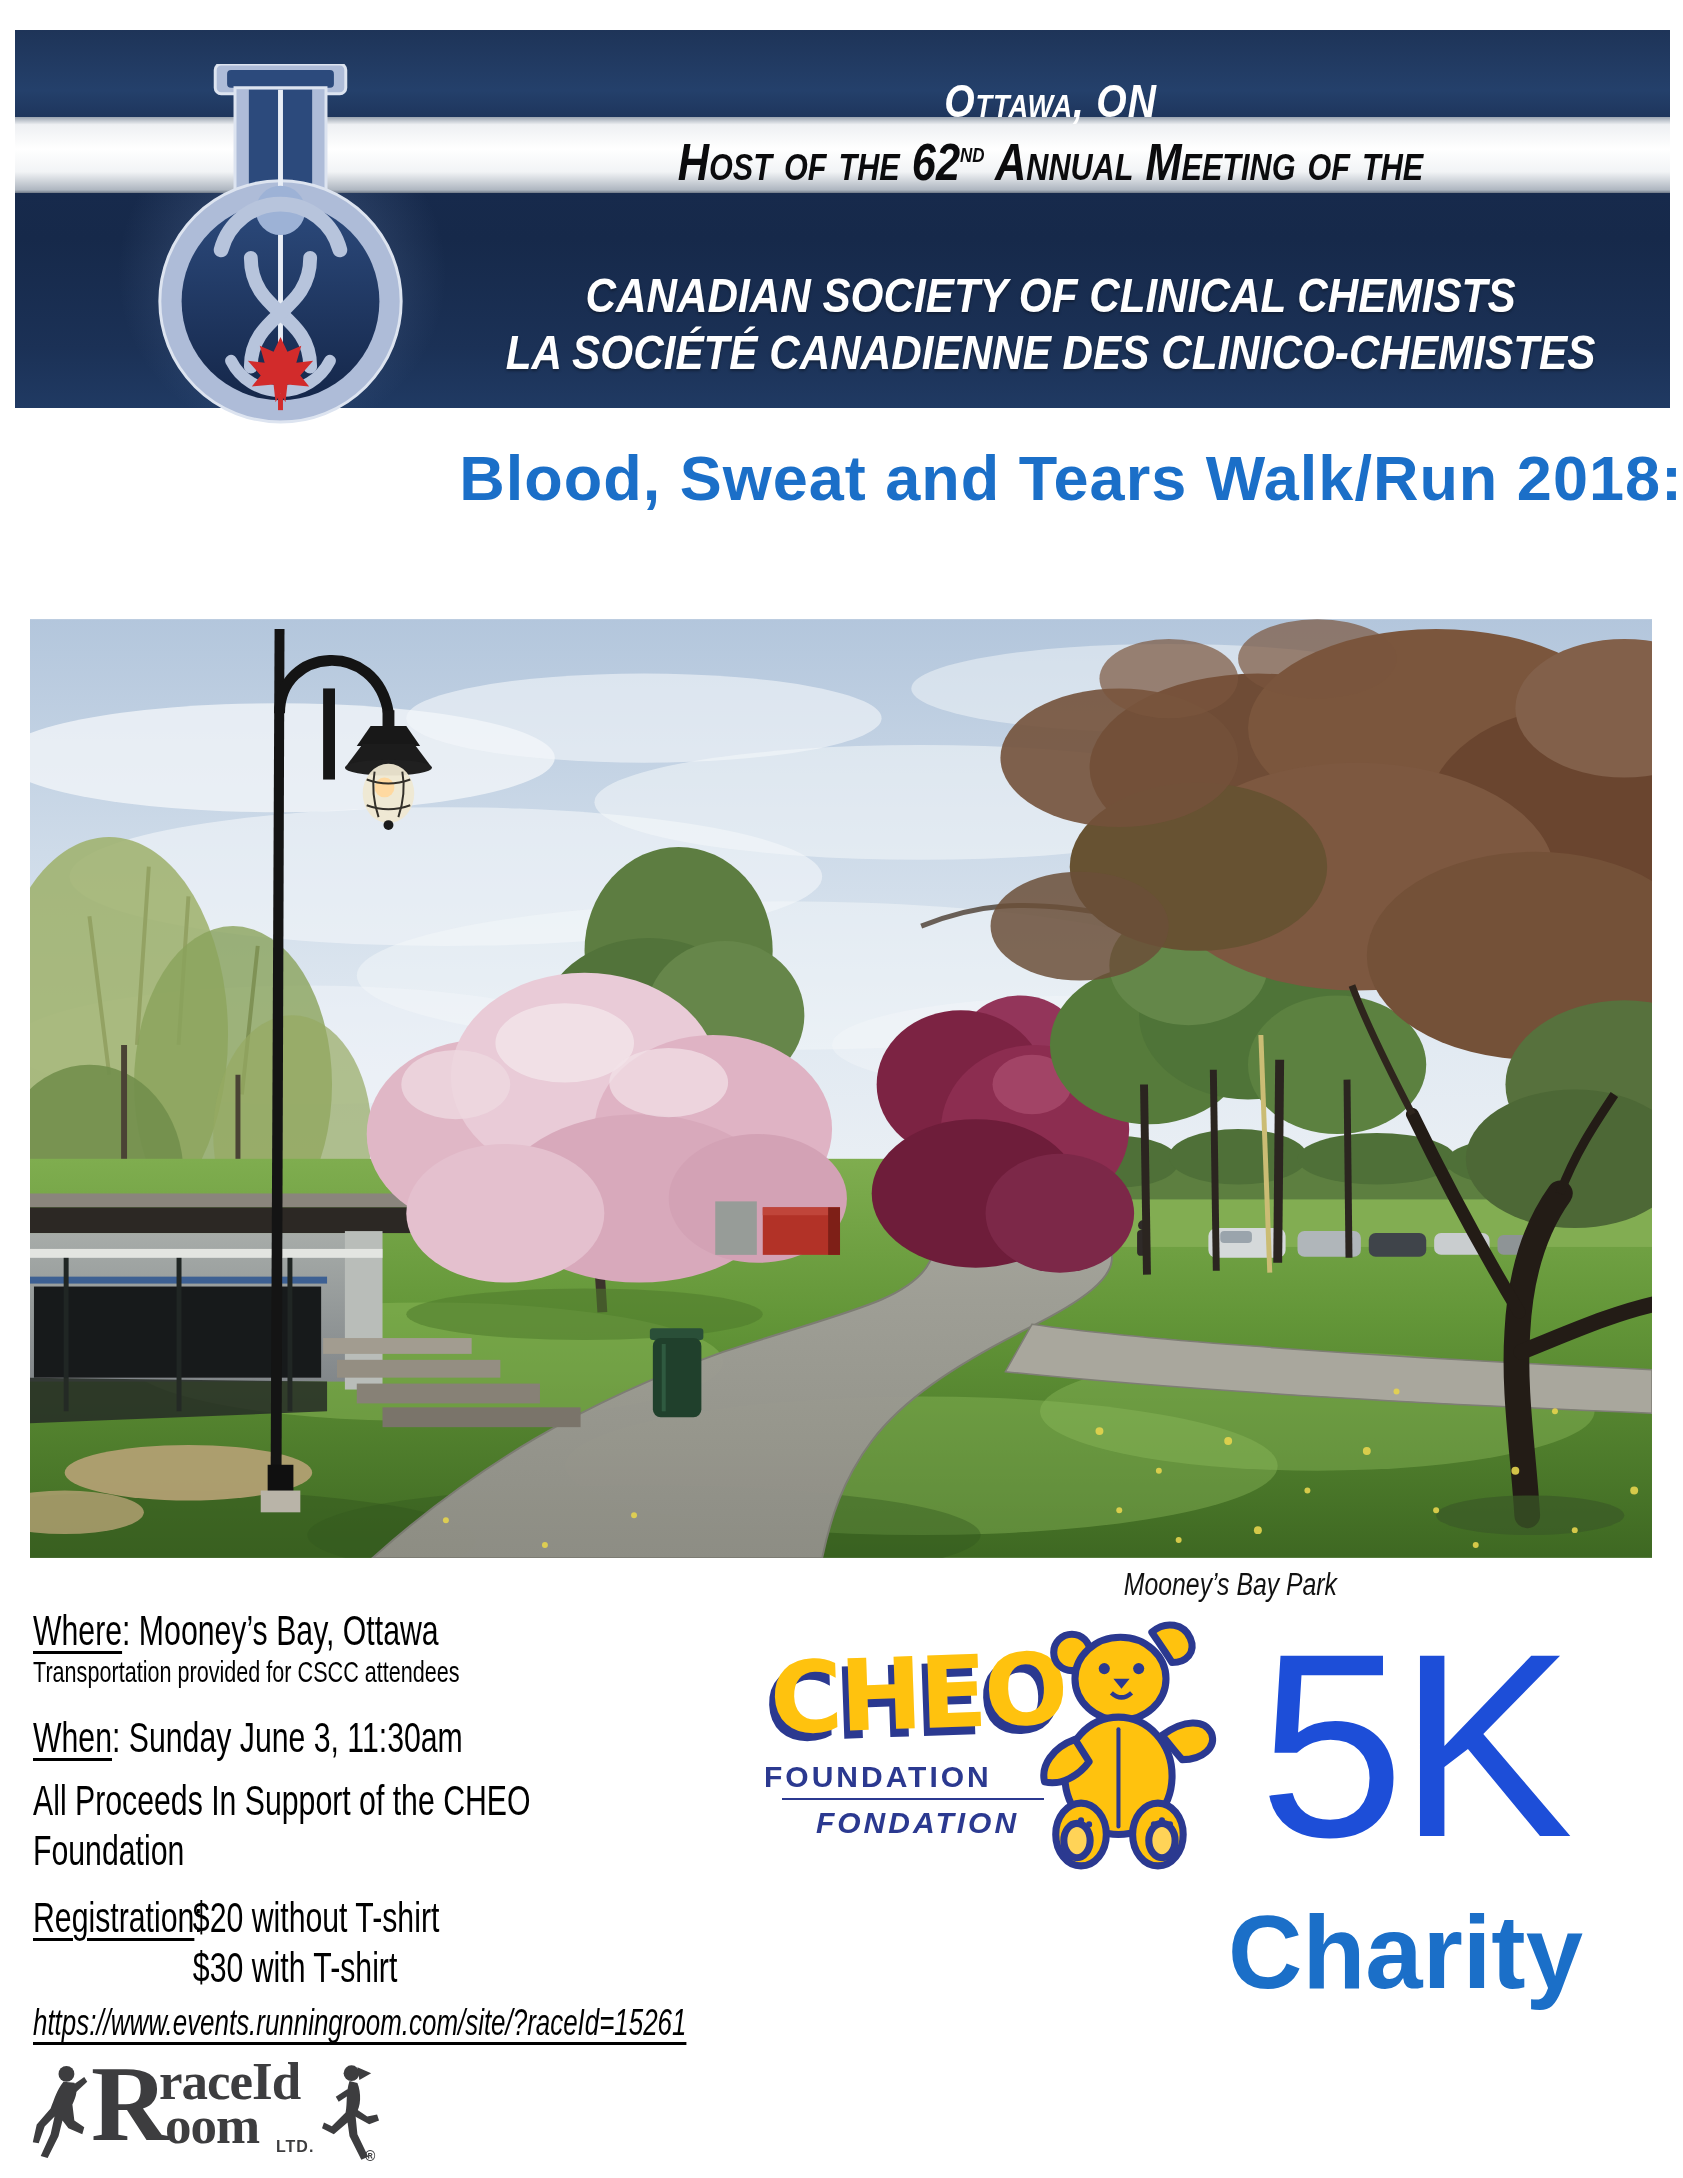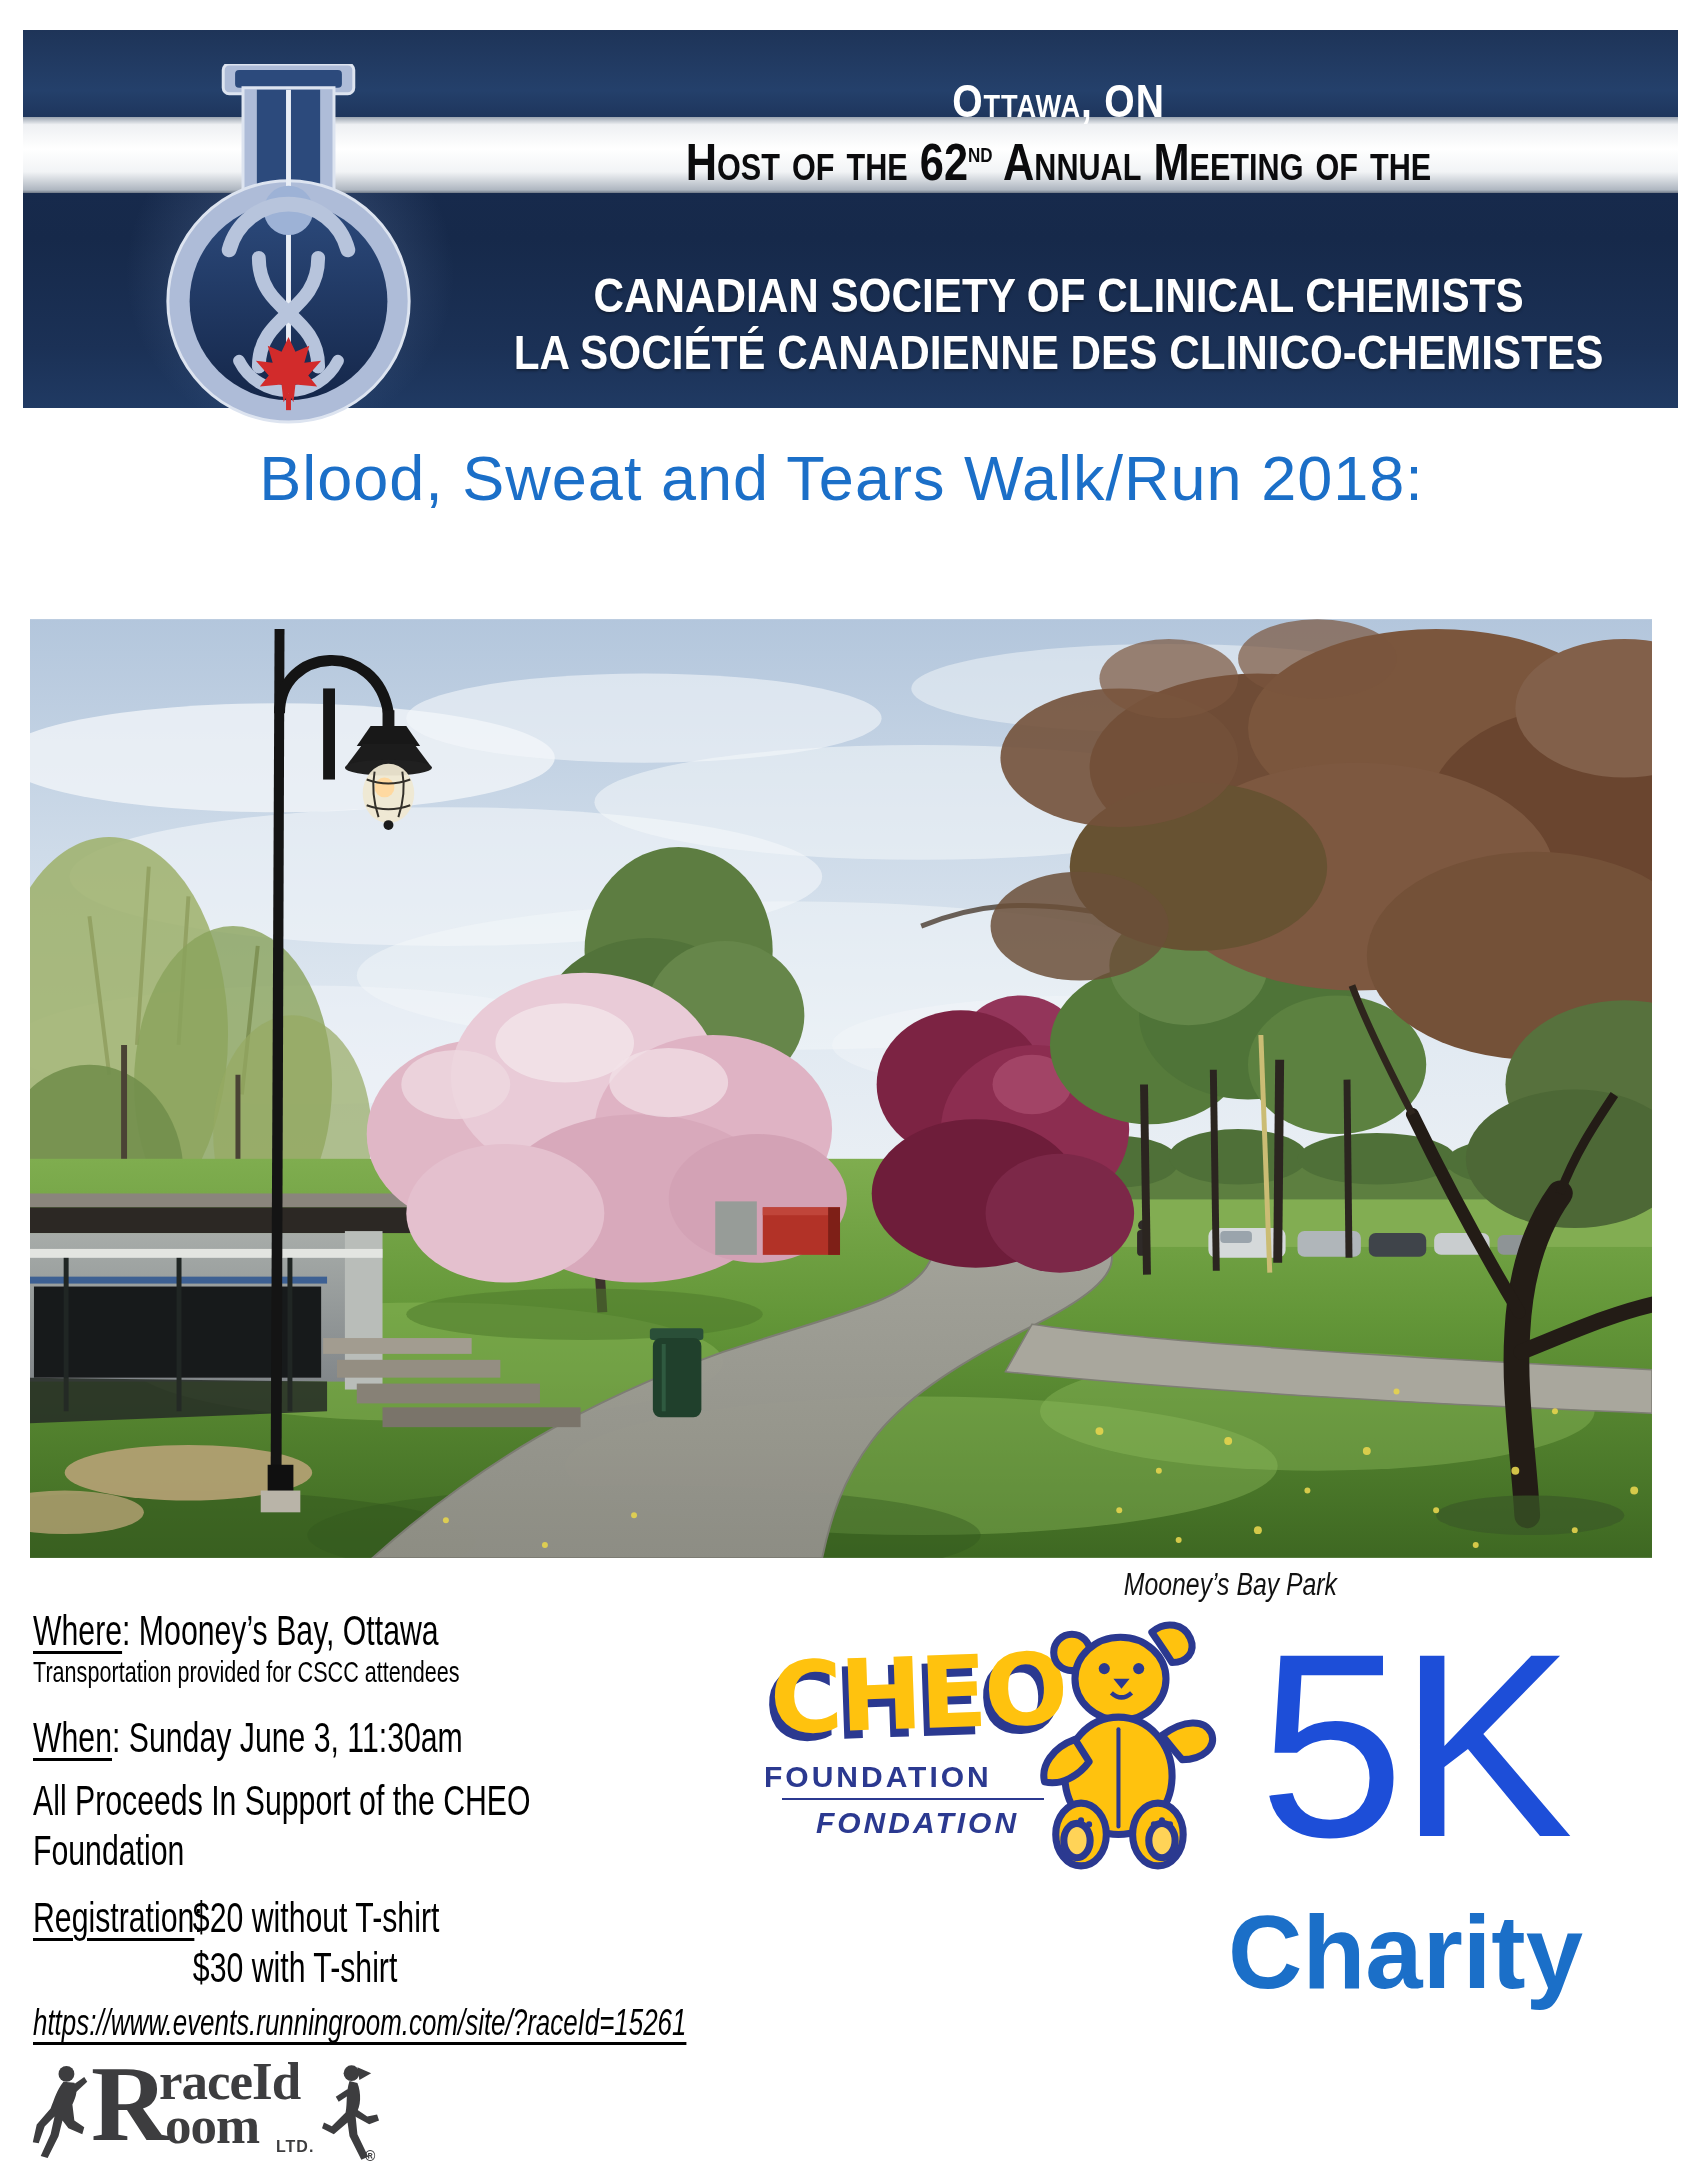--- a/index.html
+++ b/index.html
@@ -1,42 +1,43 @@
 <!DOCTYPE html>
 <html><head>
 <meta charset="utf-8">
 <style>
   html,body{margin:0;padding:0;background:#ffffff;}
   #page{position:relative;width:1683px;height:2178px;background:#ffffff;overflow:hidden;
         font-family:"Liberation Sans",sans-serif;}
 
   
-  .banner{position:absolute;left:23px;top:30px;width:1655px;height:378px;
+  .banner{position:absolute;left:15px;top:30px;width:1655px;height:378px;
     background:
       radial-gradient(circle 228px at 267px 243px, rgba(130,160,210,.38), rgba(130,160,210,0) 72%),
       linear-gradient(180deg,#1e3458 0%,#24406b 16%,#182b4e 30%,#16294a 55%,#1b3156 84%,#203a63 100%);
+    font-style: italic;
     }
   .white-band{position:absolute;left:0;top:87px;width:100%;height:76px;
     background:linear-gradient(180deg,#9aa4b0 0%,#eef0f3 10%,#ffffff 42%,#f2f4f6 72%,#aeb6c0 96%,#707a88 100%);}
   .banner-city{position:absolute;left:382px;top:44px;width:1307px;text-align:center;
     color:#ffffff;font-weight:bold;font-size:46px;font-variant:small-caps;
     transform:scaleX(.85);transform-origin:center;letter-spacing:1px;}
   .banner-host{position:absolute;left:382px;top:103px;width:1307px;text-align:center;
     color:#0b0b0d;font-weight:bold;font-size:51px;font-variant:small-caps;
     transform:scaleX(.85);transform-origin:center;white-space:pre-wrap;}
   .banner-host sup{font-size:55%;vertical-align:super;letter-spacing:0;}
   .banner-org{position:absolute;left:382px;width:1307px;text-align:center;color:#ffffff;
     font-weight:bold;font-size:48px;transform:scaleX(.88);transform-origin:center;
     text-shadow:0 2px 3px rgba(0,0,0,.35);white-space:nowrap;}
   .org-en{top:238px;} .org-fr{top:295px;}
   .cscc-logo{position:absolute;left:117px;top:34px;}
 
   
-  .title{position:absolute;left:0;top:438px;width:1683px;text-align:center;
-    color:#1b6fc8;font-size:63px;font-weight:400;line-height:81px;letter-spacing:1px;}
+  .title{position:absolute;left:0;top:438px;width:1683px;text-align:right;
+    color:#1b6fc8;font-size:63px;font-weight:700;line-height:81px;letter-spacing:1px;}
 
   
   .photo{position:absolute;left:30px;top:619px;width:1622px;height:939px;}
   .caption{position:absolute;left:891px;top:1567px;width:446px;text-align:right;
     font-style:italic;font-size:31px;color:#111;transform:scaleX(.8);transform-origin:100% 0;}
 
   
   .dline{position:absolute;transform:scaleX(.72);transform-origin:0 0;color:#000;}
   .d-main{font-size:42px;line-height:50px;}
   .d-note{font-size:30px;}

